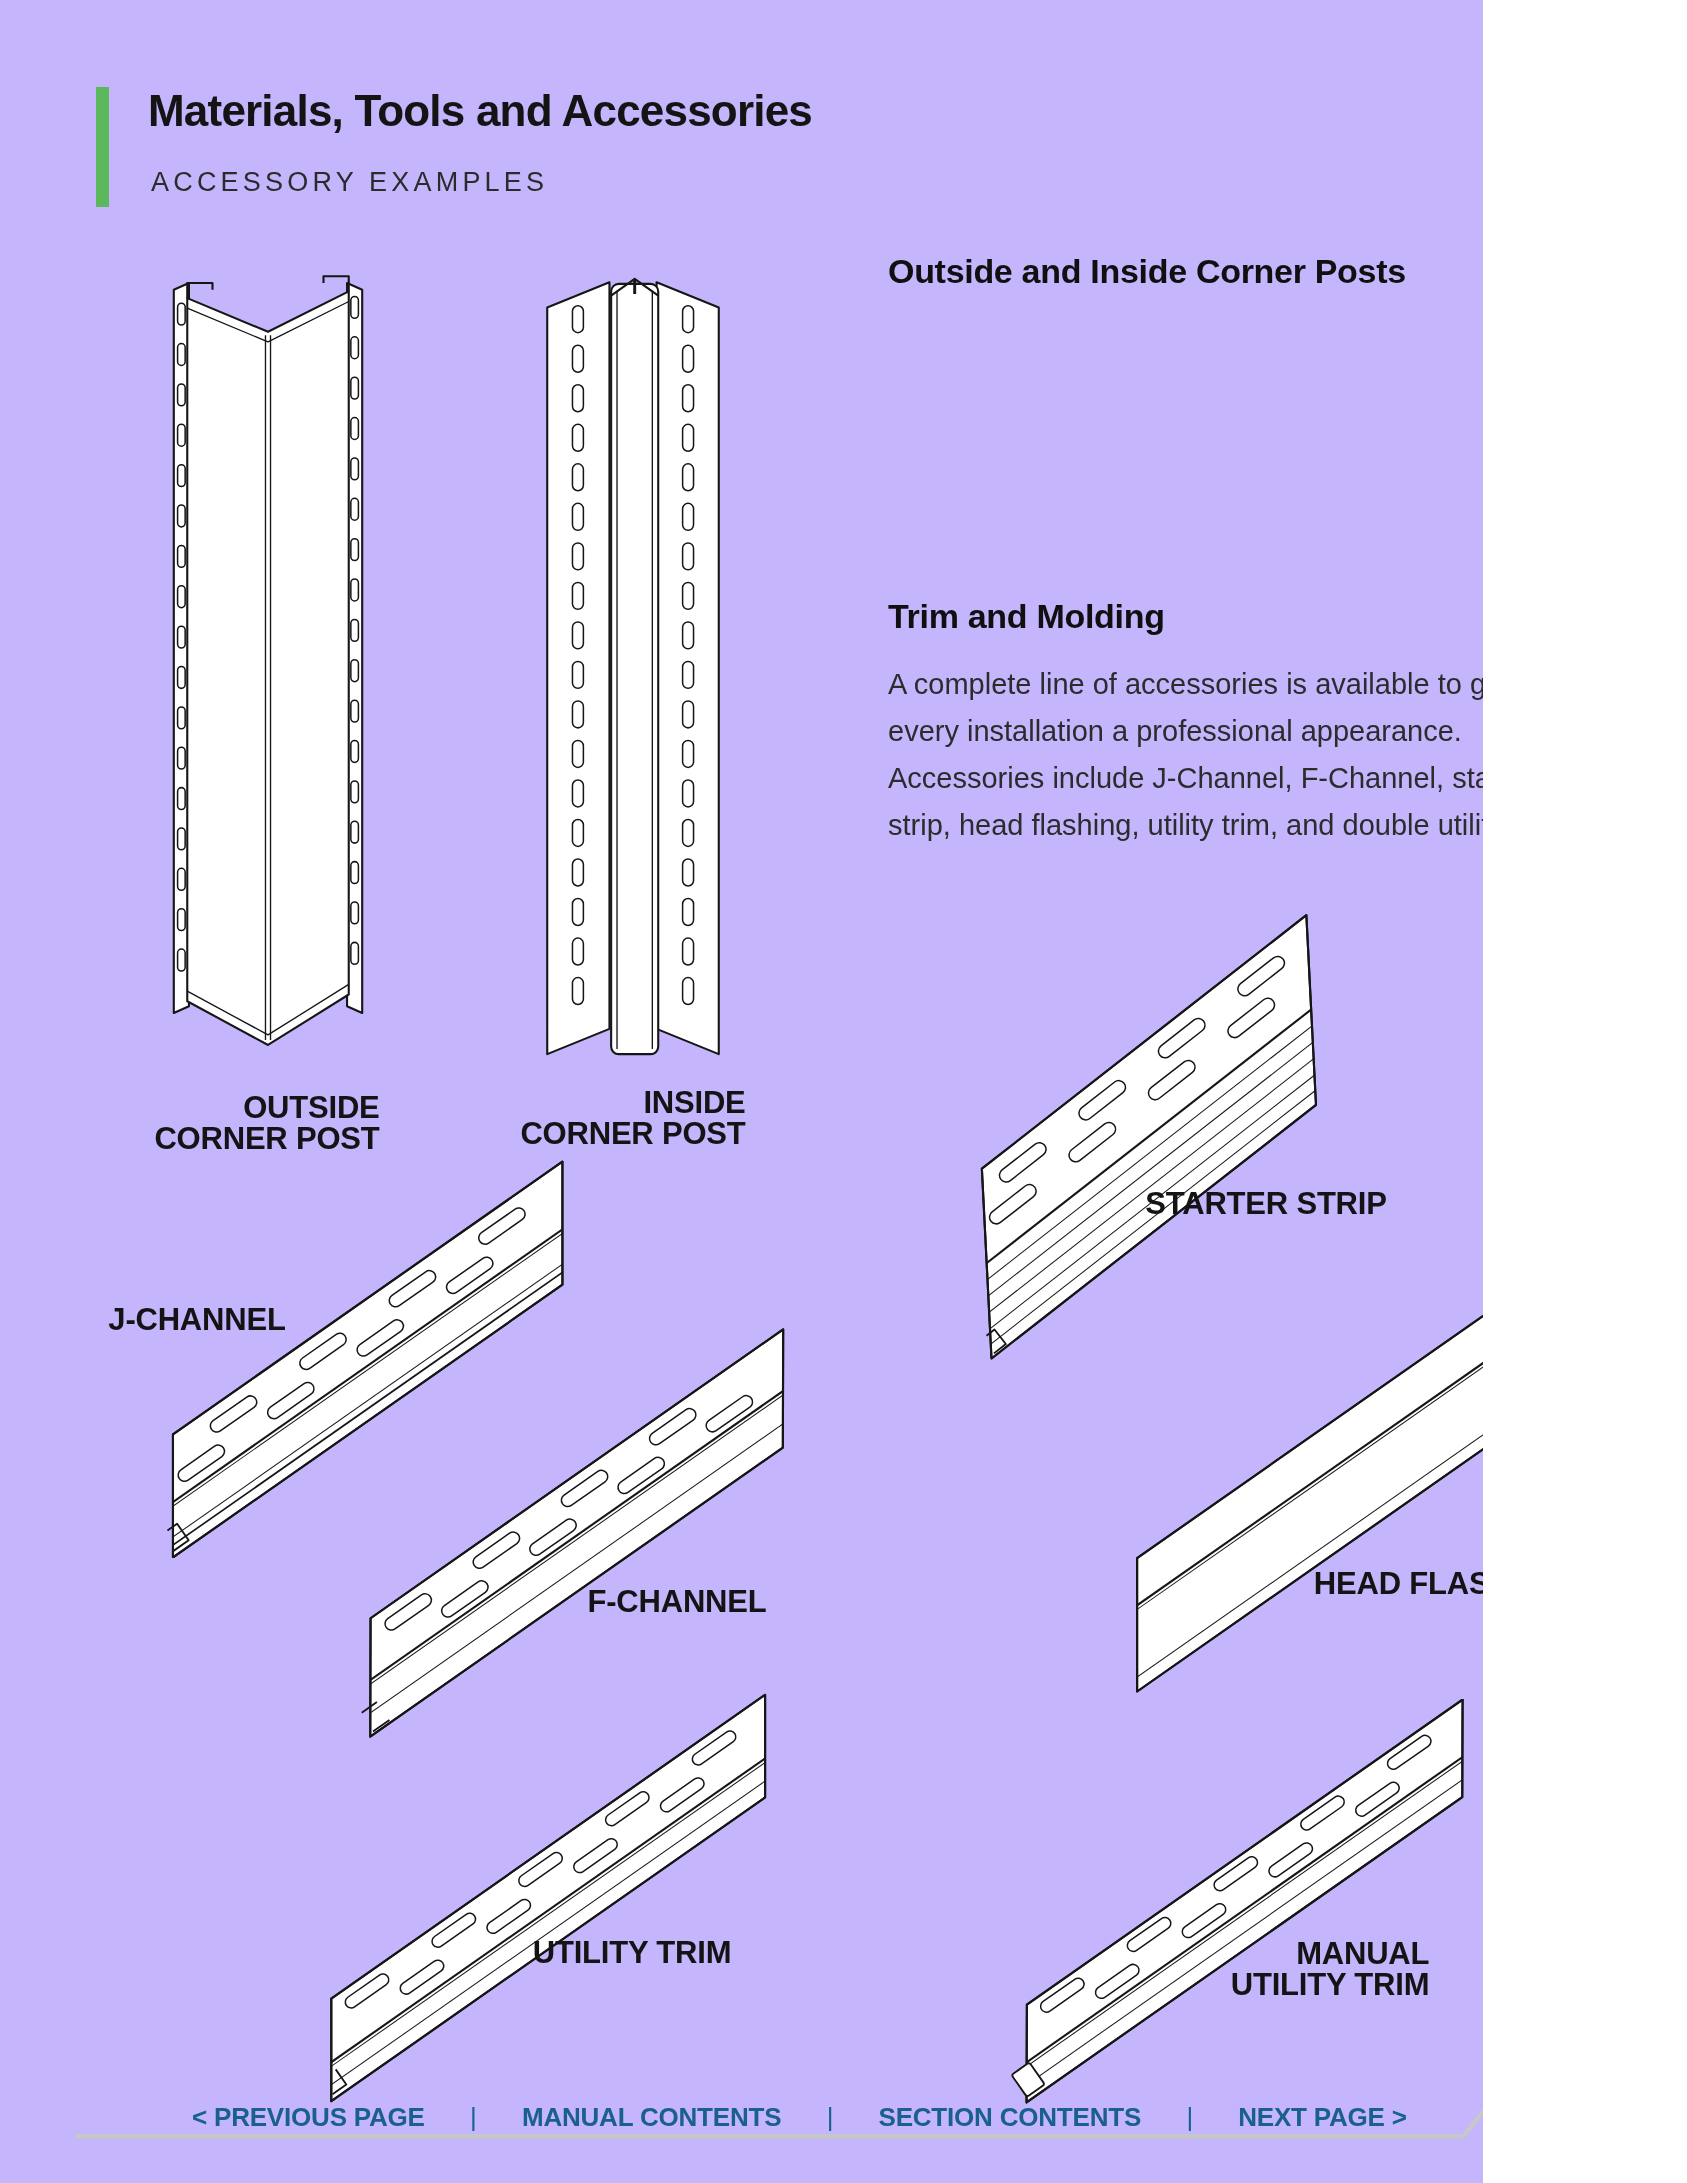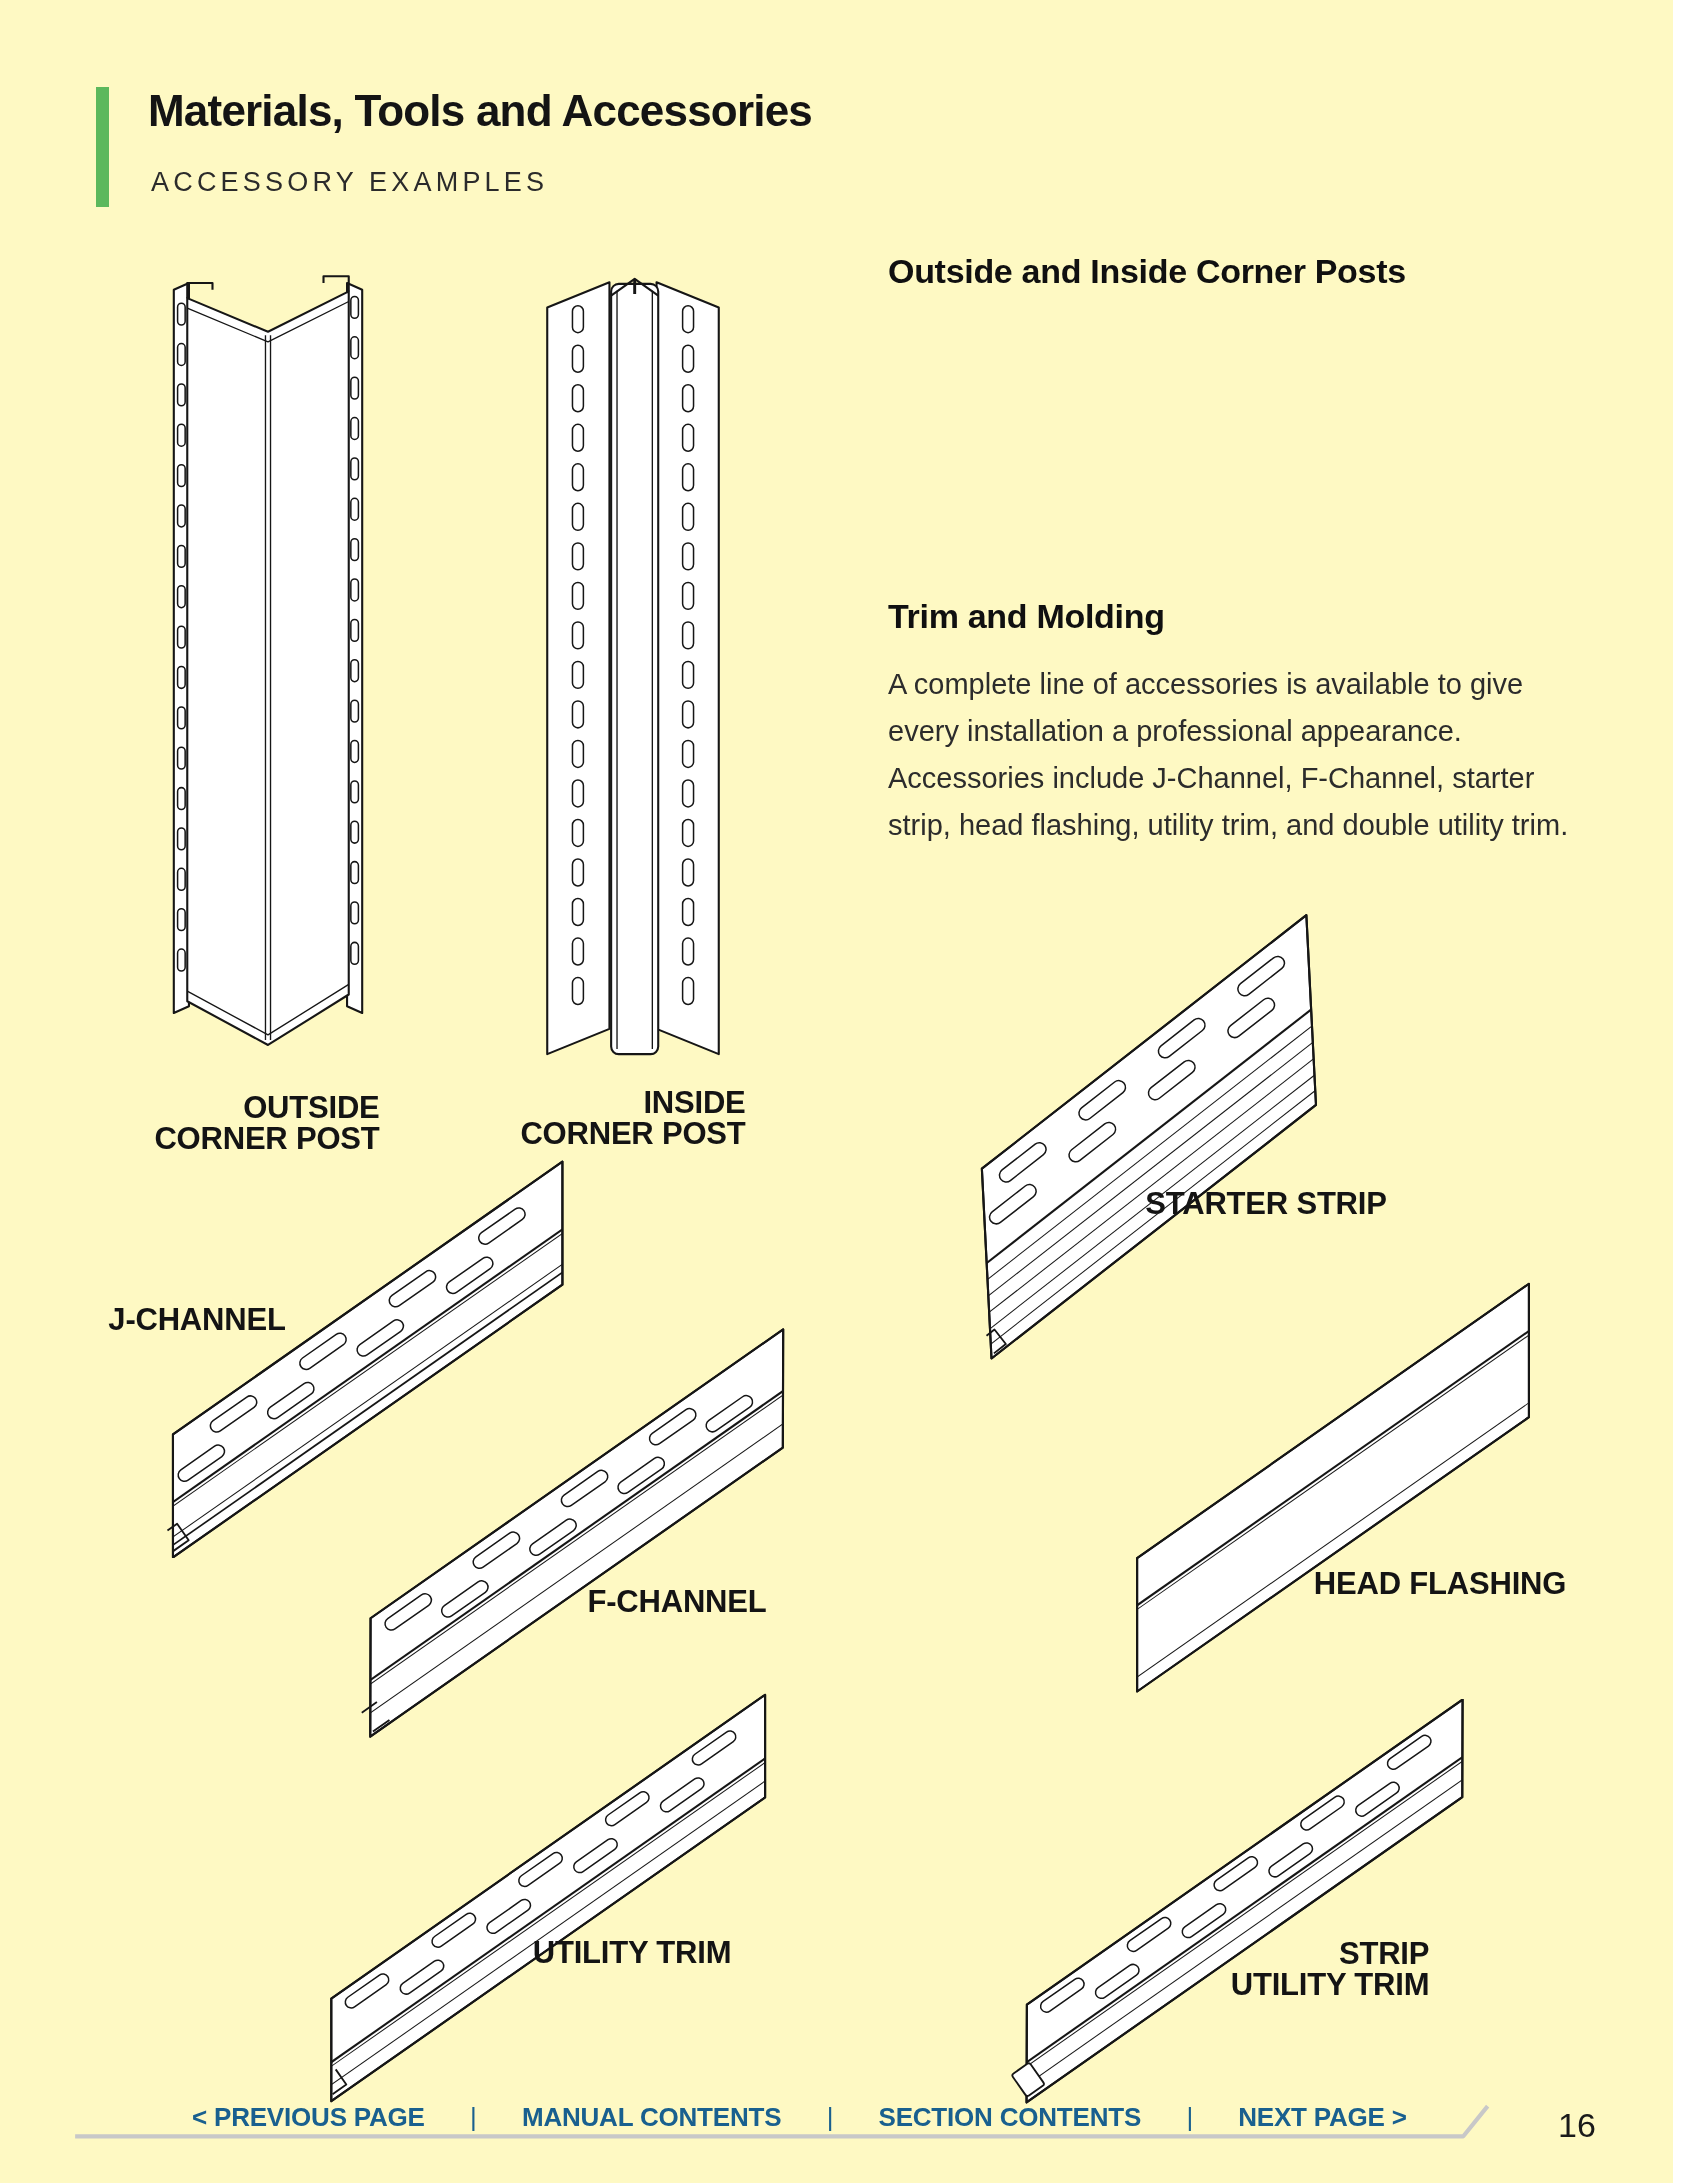--- a/index.html
+++ b/index.html
@@ -1,17 +1,17 @@
 <!DOCTYPE html>
 <html style="font-size:13.5px"><head>
 <meta charset="utf-8">
 <style>
   html,body{margin:0;padding:0;background:#ffffff;}
   .page{
-    position:relative;width:1673px;height:2183px;background:#fef9c3;
+    position:relative;width:1483px;height:2183px;background:#c4b5fd;
     font-family:"Liberation Sans",sans-serif;color:#161616;overflow:hidden;
   }
   .abs{position:absolute;}
   .accent-bar{position:absolute;left:96px;top:87px;width:12.6px;height:120px;background:#5CB85C;}
   .title{position:absolute;left:148px;top:86px;font-size:44px;font-weight:700;letter-spacing:-0.8px;color:#141414;white-space:nowrap;}
   .subtitle{position:absolute;left:151px;top:167px;font-size:27px;font-weight:400;letter-spacing:4.2px;color:#2b2b2b;white-space:nowrap;}
   .h2{position:absolute;left:888px;font-size:34px;font-weight:700;letter-spacing:-0.3px;color:#101010;white-space:nowrap;}
   .body-text{position:absolute;left:888px;width:711px;font-size:29px;line-height:47px;font-weight:400;color:#2c2c2c;}
   .dlabel{
     position:absolute;transform:translateX(-50%);text-align:right;
@@ -334,21 +334,21 @@
   <div class="dlabel" style="left:633px;top:1087px">
     <div>INSIDE</div>
     <div>CORNER POST</div>
   </div>
   <div class="dlabel" style="left:197px;top:1304px">J-CHANNEL</div>
   <div class="dlabel" style="left:1266px;top:1188px">STARTER STRIP</div>
   <div class="dlabel" style="left:677px;top:1586px">F-CHANNEL</div>
   <div class="dlabel" style="left:1440px;top:1568px">HEAD FLASHING</div>
   <div class="dlabel" style="left:632px;top:1937px">UTILITY TRIM</div>
   <div class="dlabel" style="left:1330px;top:1938px">
-    <div>STRIP</div>
+    <div>MANUAL</div>
     <div>UTILITY TRIM</div>
   </div>
 
   <svg class="abs" style="left:71px;top:2096px" width="1430" height="47" viewBox="0 0 1700 56">
     <polyline points="3,48 1657,48 1686,12" fill="none" stroke="#C8C8C8" stroke-width="5" stroke-linejoin="round"></polyline>
   </svg>
 
   <div class="footer-links">
     <span class="link">&lt; PREVIOUS PAGE</span>
     <span class="sep">|</span>

